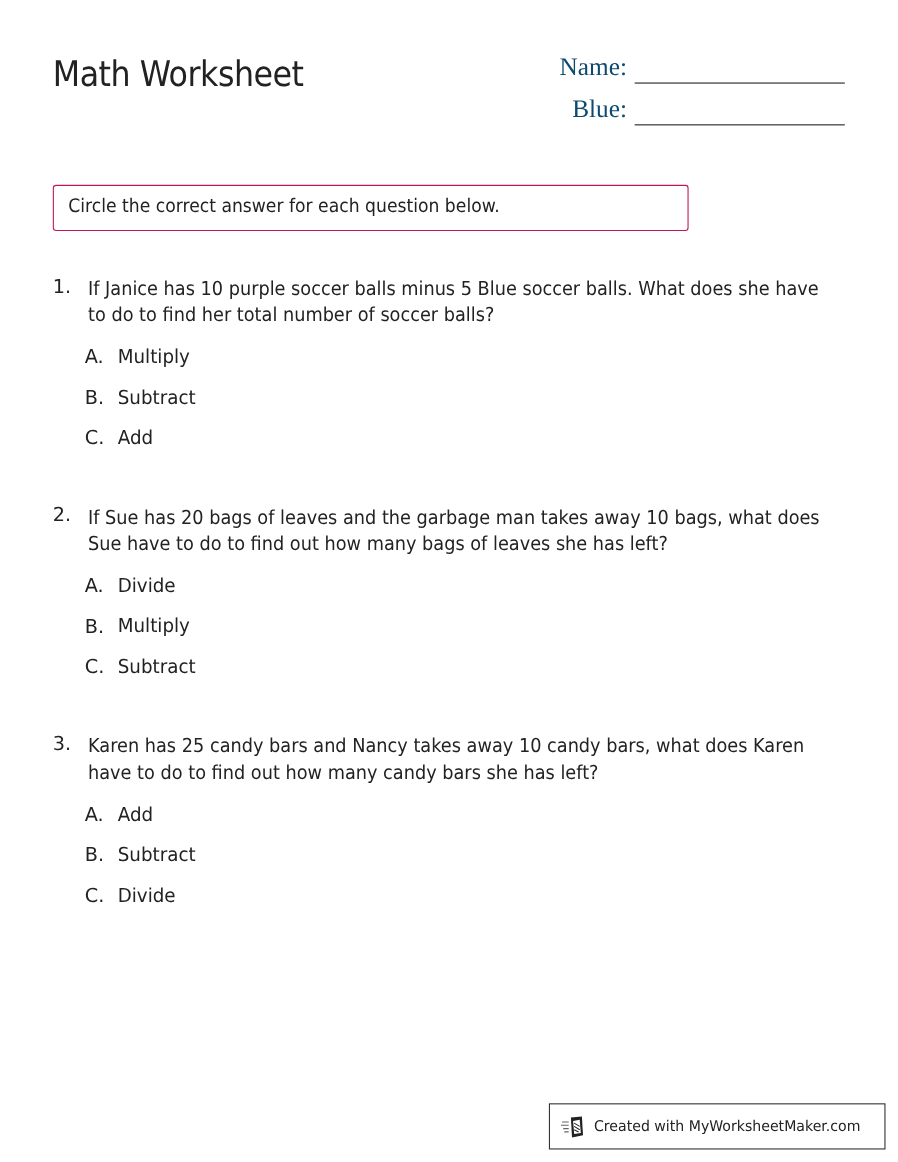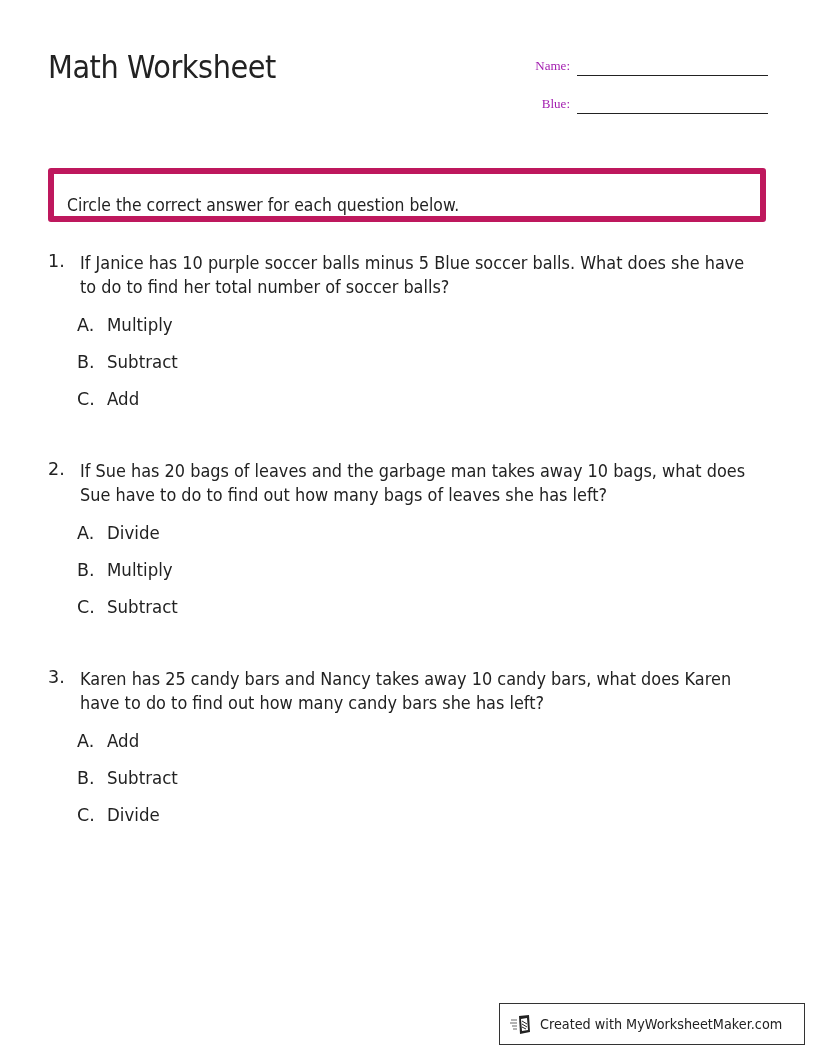--- a/index.html
+++ b/index.html
@@ -9,30 +9,30 @@
     }
     .title {
       position: absolute; left: 48px; top: 48px;
       font-size: 32px; font-weight: normal; color: #222;
       letter-spacing: -0.5px;
       font-family: "DejaVu Sans", sans-serif;
       transform: scaleX(0.9); transform-origin: left top;
     }
     .field {
       position: absolute; left: 500px; width: 268px; height: 24px;
-      font-family: "Liberation Serif", serif; font-size: 13px; color: #a21caf;
+      font-family: "Liberation Serif", serif; font-size: 23px; color: #0c4a6e;
     }
     .field .label { position: absolute; right: 198px; bottom: 2px; white-space: nowrap; }
     .field .line { position: absolute; right: 0; bottom: 0; width: 191px; border-bottom: 1.3px solid #222; }
     .field.name { top: 52px; }
     .field.date { top: 90px; }
     .instructions {
-      position: absolute; left: 48px; top: 168px; width: 718px; height: 42px;
-      border: 6px solid #be185d; border-radius: 3px; box-sizing: border-box;
-      padding: 21px 13px; font-size: 17px; color: #222;
+      position: absolute; left: 48px; top: 168px; width: 578px; height: 42px;
+      border: 1px solid #be185d; border-radius: 3px; box-sizing: border-box;
+      padding: 9px 13px; font-size: 17px; color: #222;
     }
     .instructions span { display: inline-block; transform: scaleX(0.92); transform-origin: left; white-space: nowrap; }
     .question { position: absolute; left: 48px; width: 720px; font-size: 17.5px; color: #222; }
     .q-num { position: absolute; left: 0; top: 0; }
     .q-text { margin-left: 32px; line-height: 24px; transform: scaleX(0.92); transform-origin: left; width: 770px; }
     .options { margin-left: 29px; margin-top: 14px; }
     .option { height: 37px; line-height: 24px; display: flex; }
     .opt-letter { width: 30px; display: inline-block; }
     .opt-text { display: inline-block; transform: scaleX(0.95); transform-origin: left; }
     .q1 { top: 251px; }

